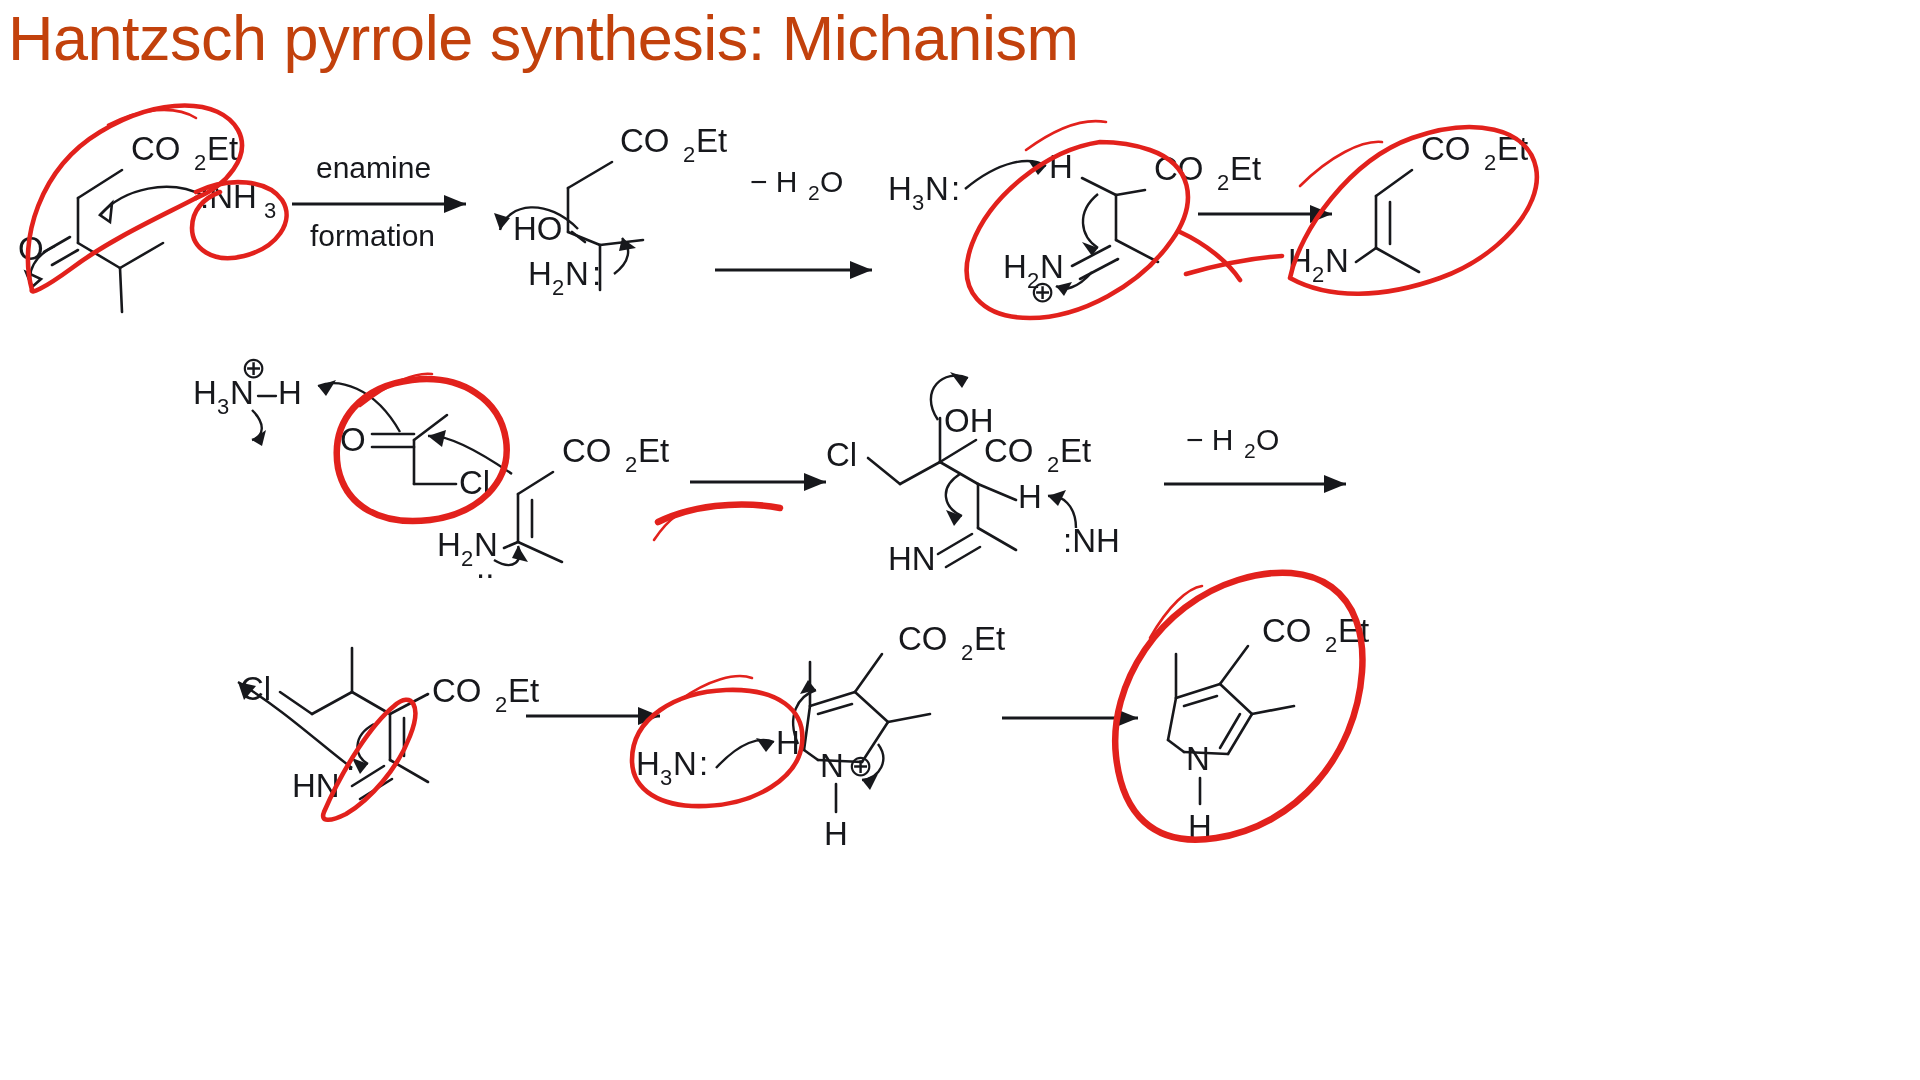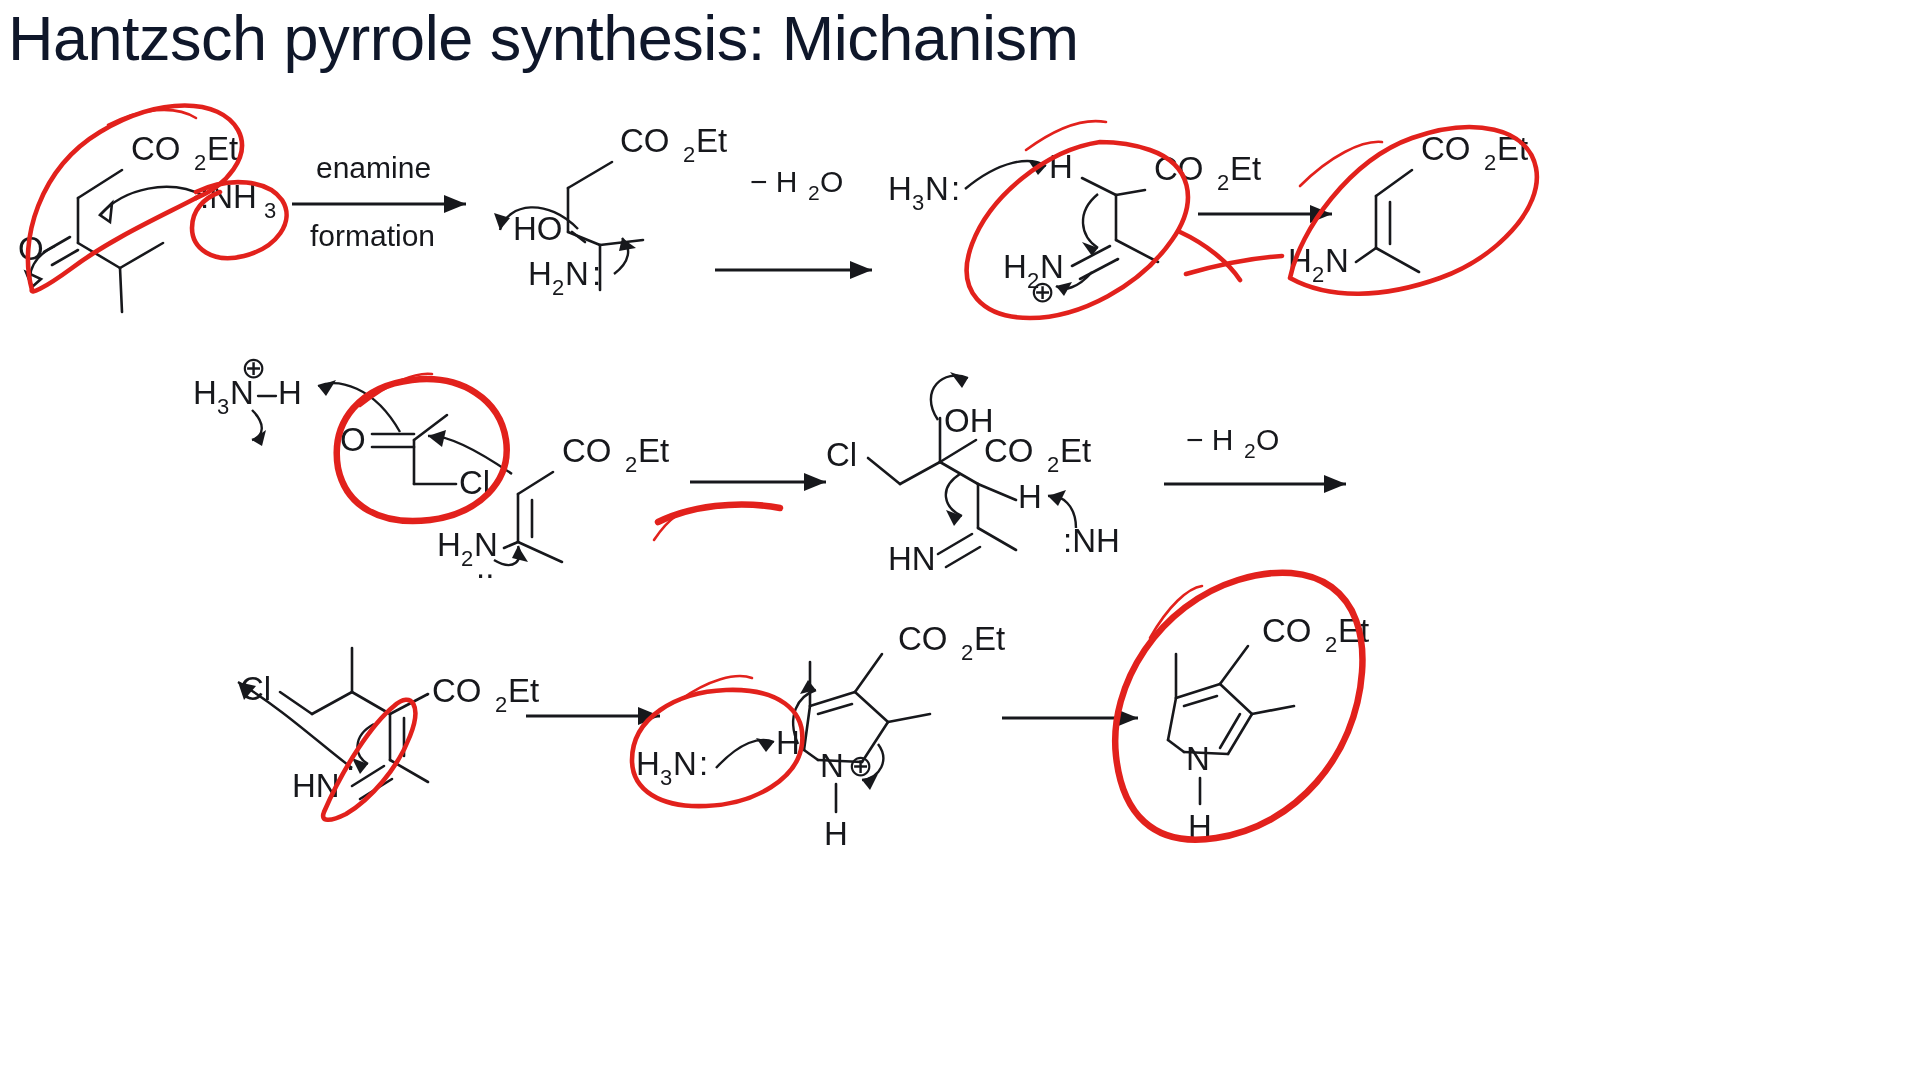--- a/index.html
+++ b/index.html
@@ -23,21 +23,21 @@
     background: #ffffff;
   }
   #slide-title {
     position: absolute;
     left: 8px;
     top: 2px;
     font-family: "Liberation Sans", sans-serif;
     font-size: 63px;
     font-weight: 300;
     letter-spacing: -0.5px;
-    color: #0f172a;
+    color: #c2410c;
     white-space: nowrap;
     line-height: 1.15;
   }
   #scheme {
     position: absolute;
     left: 0;
     top: 0;
     width: 1920px;
     height: 1080px;
   }

